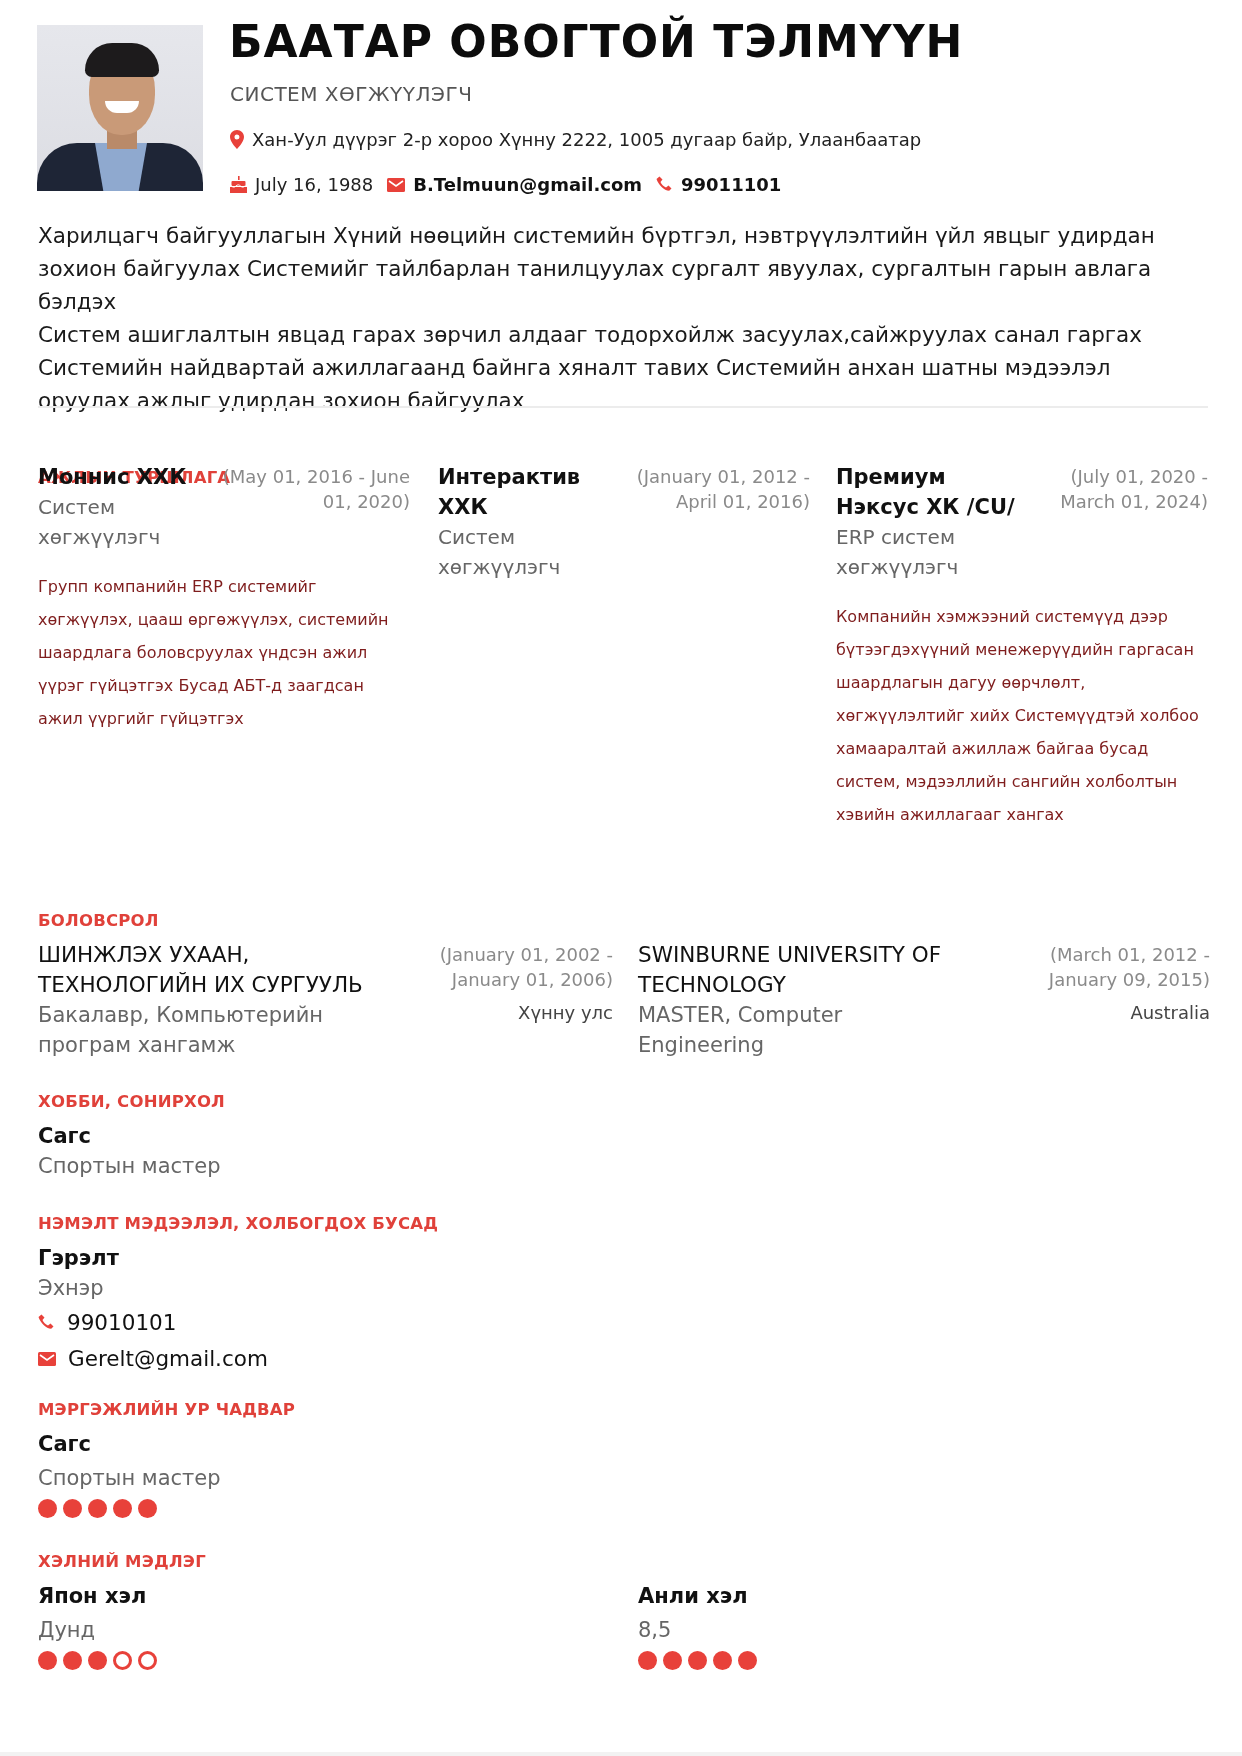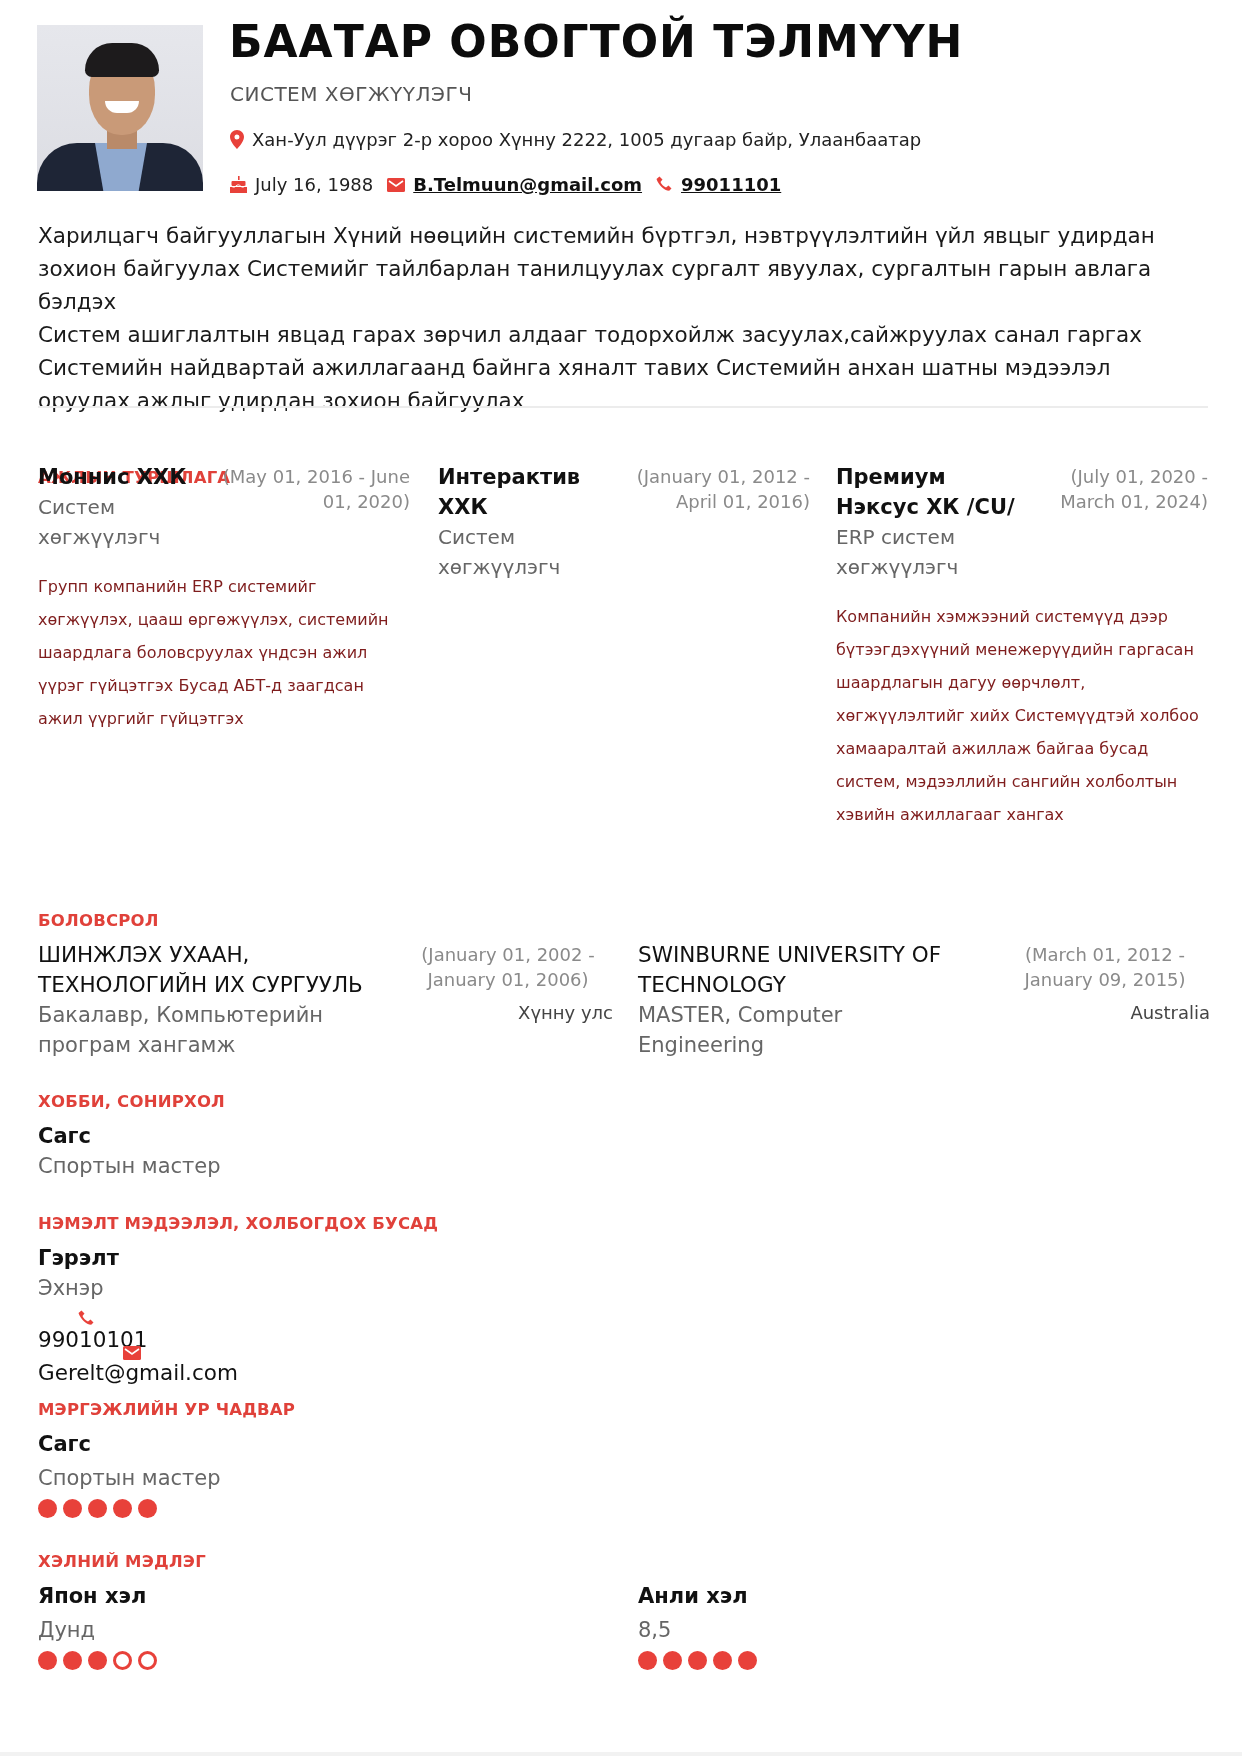--- a/index.html
+++ b/index.html
@@ -19,47 +19,47 @@
   .photo .shirt { position: absolute; left: 58px; top: 118px; width: 52px; height: 60px; background: #8fa9cf; clip-path: polygon(0 0,100% 0,80% 100%,20% 100%); }
   .photo .smile { position: absolute; left: 68px; top: 76px; width: 34px; height: 12px; border-radius: 0 0 20px 20px; background: #fff; }
 
   .name { position: absolute; left: 229px; top: 16px; font-size: 44px; font-weight: bold; letter-spacing: 1px; color: #0c0c0c; white-space: nowrap; }
   .title { position: absolute; left: 230px; top: 82px; font-size: 20px; color: #555; letter-spacing: 0.5px; white-space: nowrap; }
   .contact-row { position: absolute; left: 230px; display: flex; align-items: center; font-size: 18px; color: #222; white-space: nowrap; }
   .contact-row.r1 { top: 129px; }
   .contact-row.r2 { top: 174px; }
   .ci { display: inline-flex; align-items: center; margin-right: 14px; }
   .ci svg { margin-right: 8px; }
-  .bold { font-weight: bold; color: #111; text-decoration: underline; }
+  .bold { font-weight: bold; color: #111; }
 
   .summary { position: absolute; left: 38px; top: 219px; width: 1170px; font-size: 21.5px; line-height: 33px; color: #1a1a1a; }
   .summary p { margin: 0; }
 
   .divider { position: absolute; left: 38px; top: 406px; width: 1170px; height: 2px; background: #ececec; }
 
   .section-title { position: absolute; font-size: 16.5px; font-weight: bold; color: #e0413a; letter-spacing: 0.2px; white-space: nowrap; }
 
   
   .job { position: absolute; top: 462px; width: 372px; }
   .job .org { font-size: 21px; font-weight: bold; color: #111; line-height: 30px; width: 150px; }
   .job .org.wide { width: 180px; }
   .job .date { position: absolute; right: 0; top: 2px; text-align: right; font-size: 18px; line-height: 25px; color: #8a8a8a; width: 210px; }
   .job .role { font-size: 20px; color: #666; line-height: 30px; width: 180px; }
   .job .desc { margin-top: 18px; font-size: 16px; line-height: 33px; color: #7f1d1d; }
 
   
   .edu { position: absolute; top: 940px; width: 575px; }
   .edu .school { font-size: 21.5px; color: #111; line-height: 30px; width: 360px; font-weight: 500; }
   .edu .degree { font-size: 21px; color: #666; line-height: 30px; width: 300px; }
-  .edu .date { position: absolute; right: 0; top: 2px; text-align: center; font-size: 18px; line-height: 25px; color: #8a8a8a; width: 210px; }
+  .edu .date { position: absolute; right: 0; top: 2px; text-align: right; font-size: 18px; line-height: 25px; color: #8a8a8a; width: 210px; }
   .edu .place { position: absolute; right: 0; top: 62px; text-align: right; font-size: 18px; color: #444; }
 
   .item-title { position: absolute; font-size: 21px; font-weight: bold; color: #111; white-space: nowrap; }
   .item-sub { position: absolute; font-size: 21px; color: #666; white-space: nowrap; }
-  .item-line { position: absolute; font-size: 21.5px; color: #111; display: flex; align-items: center; white-space: nowrap; flex-direction: column; }
+  .item-line { position: absolute; font-size: 21.5px; color: #111; display: flex; align-items: center; white-space: nowrap; }
   .item-line svg { margin-right: 12px; }
 
   .dots { position: absolute; display: flex; gap: 6px; }
   .dot { width: 19px; height: 19px; border-radius: 50%; background: #e8413a; }
   .dot.empty { background: #fff; border: 3px solid #e8413a; }
 </style>
 </head>
 <body>
 
 <div class="page">

